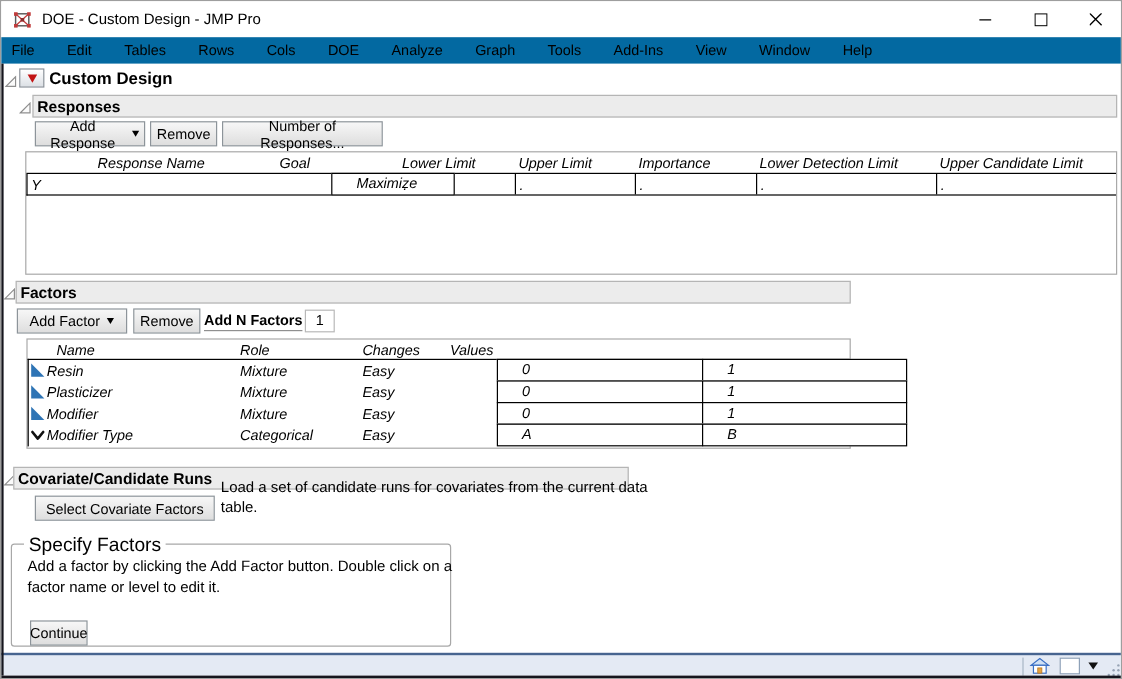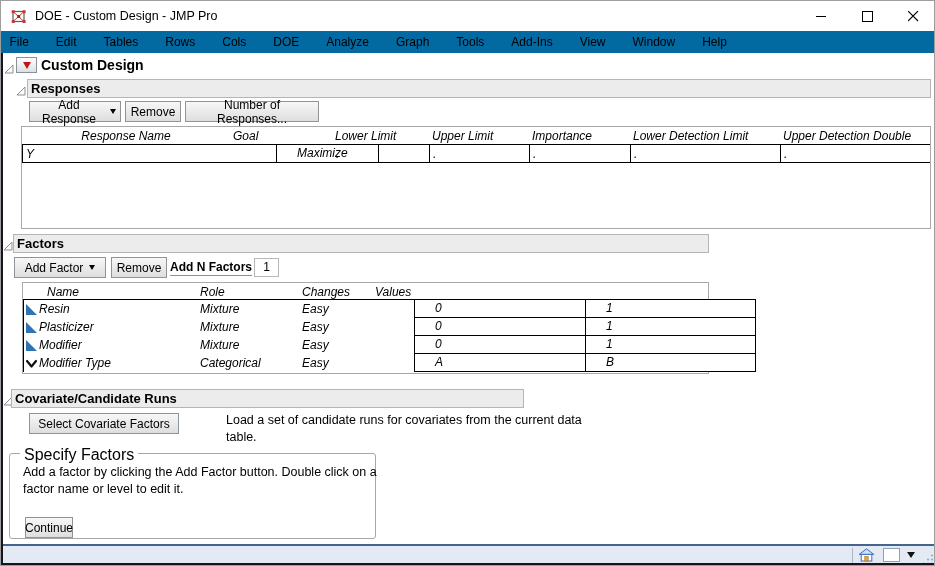--- a/index.html
+++ b/index.html
@@ -146,21 +146,21 @@
     <span>Number of Responses...</span>
   </button>
 
   <div class="abs tbl" style="left:20px; top:125px; width:910px; height:103px;">
     <div class="th" style="left:0; top:1px; width:208px; text-align:center;">Response Name</div>
     <div class="th" style="left:211px; top:1px;">Goal</div>
     <div class="th" style="left:313px; top:1px;">Lower Limit</div>
     <div class="th" style="left:410px; top:1px;">Upper Limit</div>
     <div class="th" style="left:510px; top:1px;">Importance</div>
     <div class="th" style="left:611px; top:1px;">Lower Detection Limit</div>
-    <div class="th" style="left:761px; top:1px;">Upper Detection Double</div>
+    <div class="th" style="left:761px; top:1px;">Upper Candidate Limit</div>
 
     <div class="blkline-h" style="left:0; top:17px; width:908px;"></div>
     <div class="blkline-v" style="left:0; top:18px; height:18px;"></div>
     <div class="blkline-h" style="left:0; top:35px; width:908px;"></div>
     <div class="blkline-v" style="left:407px; top:18px; height:17px;"></div>
     <div class="blkline-v" style="left:507px; top:18px; height:17px;"></div>
     <div class="blkline-v" style="left:608px; top:18px; height:17px;"></div>
     <div class="blkline-v" style="left:758px; top:18px; height:17px;"></div>
 
     <div class="cellt" style="left:4px; top:20px;">Y</div>
@@ -246,21 +246,21 @@
   <span class="abs disc" style="left:2px; top:391px;">
     <svg width="10" height="10">
         <path d="M9 1 L9 9 L1 9 Z" fill="#fbfbfb" stroke="#8f8f8f"></path>
       </svg>
   </span>
   <div class="abs band" style="left:10px; top:388px; width:513px;">Covariate/Candidate Runs</div>
 
   <button class="abs btn" style="left:28px; top:412px; width:150px;">
     <span>Select Covariate Factors</span>
   </button>
-  <div class="abs" style="left:183px; top:411px; font-size:12.5px; line-height:16.5px;margin-left:42px;">
+  <div class="abs" style="left:183px; top:397px; font-size:12.5px; line-height:16.5px;">
     <div>Load a set of candidate runs for covariates from the current data</div>
     <div>table.</div>
   </div>
 
   <div class="abs" id="specify-group">
     <div id="specify-legend">Specify Factors</div>
     <div class="abs instr" style="left:13px; top:10px;">Add a factor by clicking the Add Factor button. Double click on a</div>
     <div class="abs instr" style="left:13px; top:27px;">factor name or level to edit it.</div>
     <button class="abs btn" style="left:15px; top:63px; width:48px;">
       <span>Continue</span>

